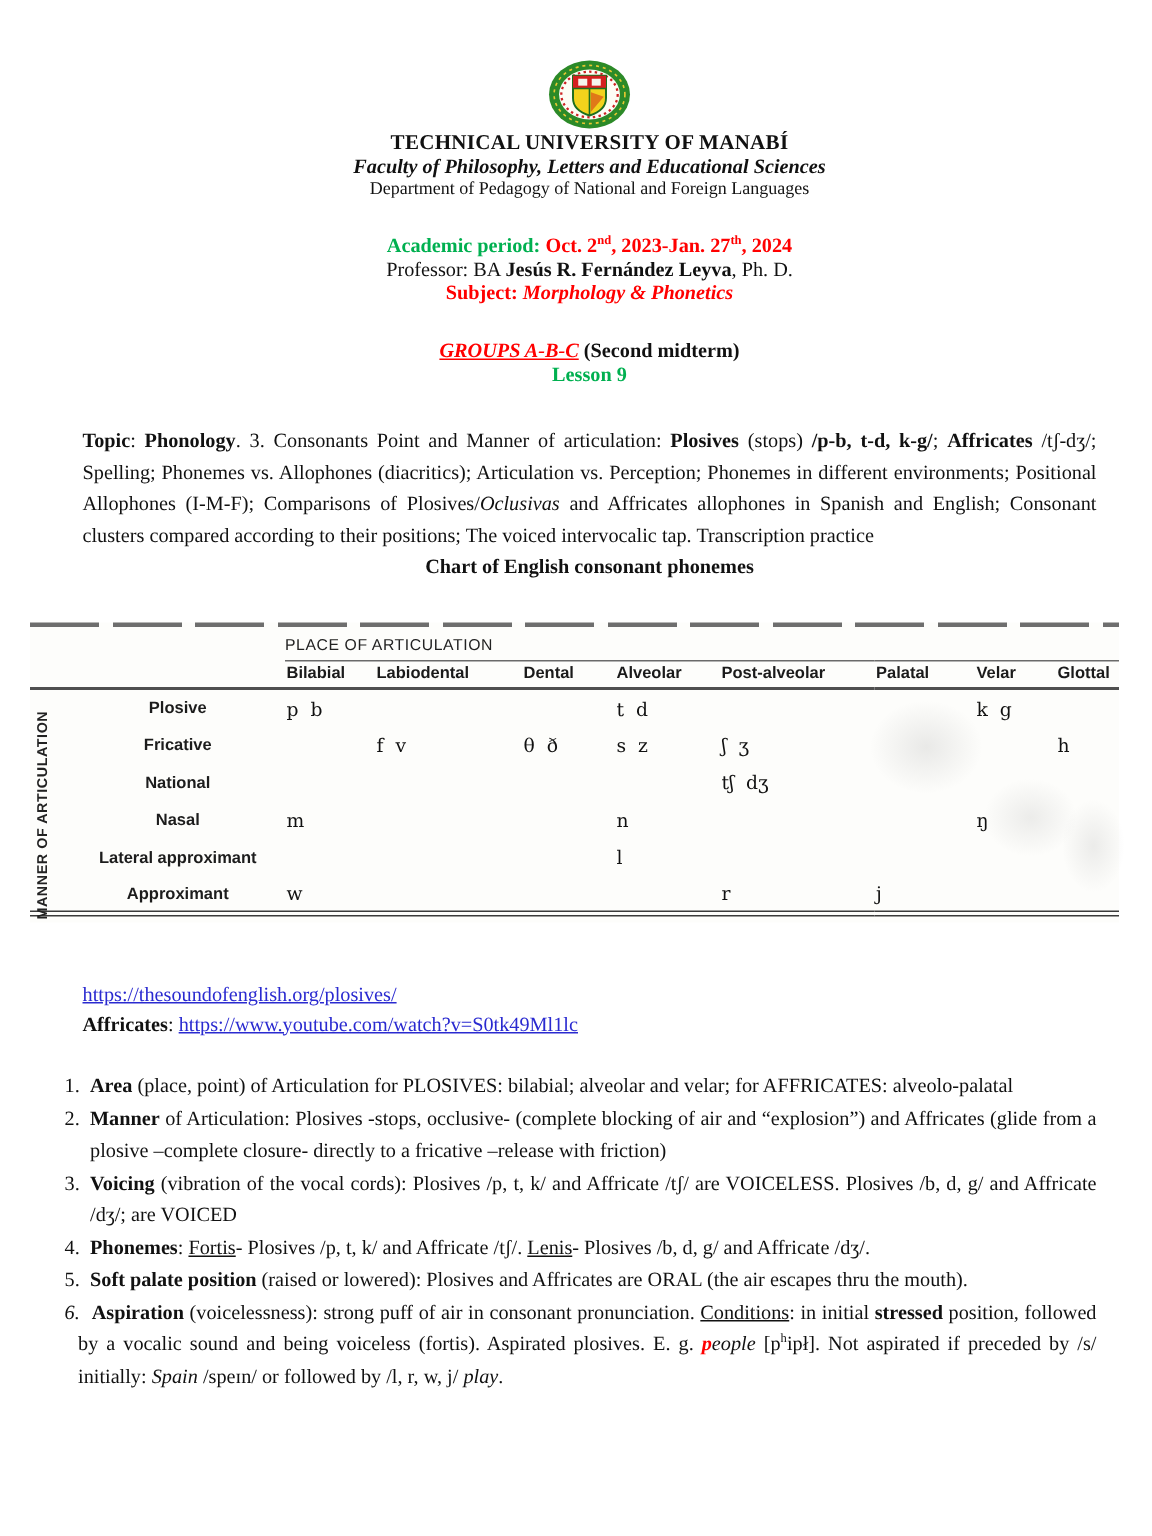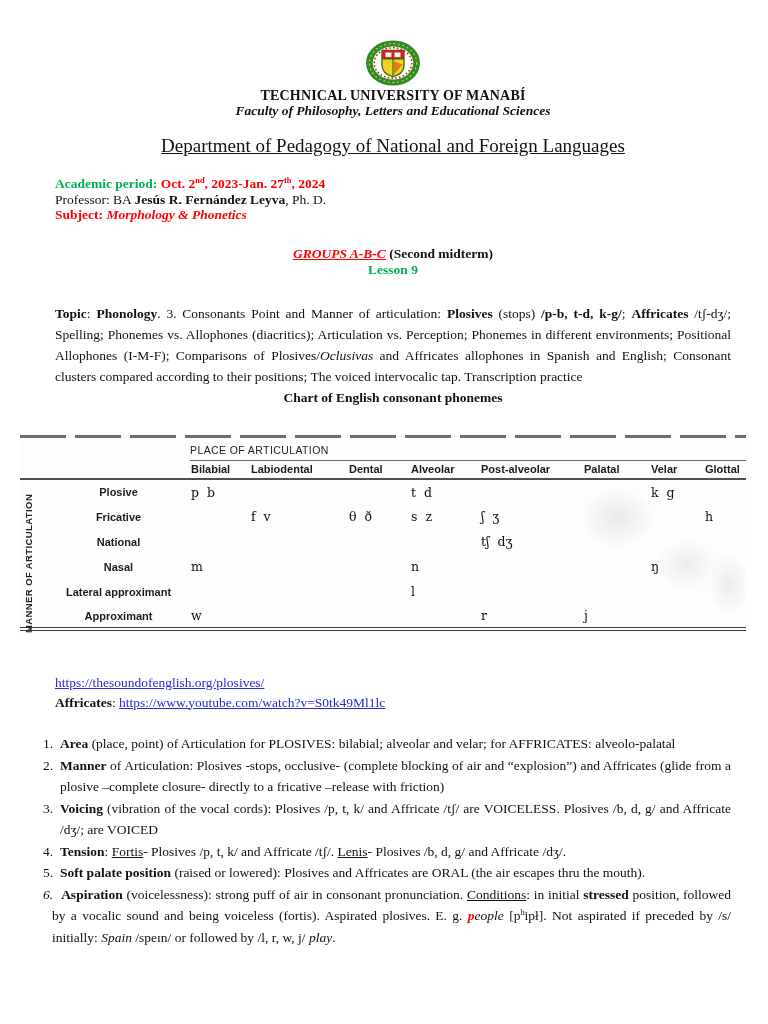--- a/index.html
+++ b/index.html
@@ -11,26 +11,26 @@
     width:768px;height:1024px;overflow:hidden;background:#ffffff;color:#111;
     font-family:"Liberation Serif","DejaVu Serif",serif;font-size:13.5px;
   }
   .page{padding:40px 37px 0 55px;}
 
   
   .doc-header{text-align:center;}
   .logo{height:46px;margin-bottom:2px;}
   .uni{font-weight:bold;font-size:14px;line-height:15px;letter-spacing:.2px;}
   .faculty{font-weight:bold;font-style:italic;font-size:13.5px;line-height:15px;}
-  .dept{text-decoration:underline;font-size:19px;line-height:15px;margin-top:20px;}
+  .dept{font-size:12px;line-height:15px;}
 
   .b{font-weight:bold}.i{font-style:italic}.u{text-decoration:underline}
   .g{color:var(--green)}.r{color:var(--red)}
 
-  .info{text-align:left;margin-top:23px;line-height:15.5px;}
+  .info{text-align:center;margin-top:23px;line-height:15.5px;}
   .groups{text-align:center;margin-top:22px;}
   .groups .l1{line-height:17px;}
   .groups .l2{line-height:15.5px;}
 
   .topic{margin:26px 0 0;text-align:justify;line-height:21px;}
   .chart-title{text-align:center;font-weight:bold;line-height:21px;}
 
   
   .scan{
     position:relative;margin:27px -15px 0 -35px;height:200px;background:#fdfdfb;
@@ -232,21 +232,21 @@
     <div class="item">
       <span class="num"><span>2.</span></span>
       <span class="itembody"><span class="st-b">Manner</span><span> of Articulation: Plosives -stops, occlusive- (complete blocking of air and “explosion”) and Affricates (glide from a plosive –complete closure- directly to a fricative –release with friction)</span></span>
     </div>
     <div class="item">
       <span class="num"><span>3.</span></span>
       <span class="itembody"><span class="st-b">Voicing</span><span> (vibration of the vocal cords): Plosives /p, t, k/ and Affricate /tʃ/ are VOICELESS. Plosives /b, d, g/ and Affricate /dʒ/; are VOICED</span></span>
     </div>
     <div class="item">
       <span class="num"><span>4.</span></span>
-      <span class="itembody"><span class="st-b">Tension</span><span>: </span><span class="st-u">Fortis</span><span>- Plosives /p, t, k/ and Affricate /tʃ/. </span><span class="st-u">Lenis</span><span>- Plosives /b, d, g/ and Affricate /dʒ/.</span></span>
+      <span class="itembody"><span class="st-b">Phonemes</span><span>: </span><span class="st-u">Fortis</span><span>- Plosives /p, t, k/ and Affricate /tʃ/. </span><span class="st-u">Lenis</span><span>- Plosives /b, d, g/ and Affricate /dʒ/.</span></span>
     </div>
     <div class="item">
       <span class="num"><span>5.</span></span>
       <span class="itembody"><span class="st-b">Soft palate position</span><span> (raised or lowered): Plosives and Affricates are ORAL (the air escapes thru the mouth).</span></span>
     </div>
     <div class="item6">
       <span class="num6"><span class="st-i">6.</span></span><span><span class="st-b">Aspiration</span><span> (voicelessness): strong puff of air in consonant pronunciation. </span><span class="st-u">Conditions</span><span>: in initial </span><span class="st-b">stressed</span><span> position, followed by a vocalic sound and being voiceless (fortis). Aspirated plosives. E. g. </span><span class="st-b st-i st-red">p</span><span class="st-i">eople</span><span> [p</span><sup>h</sup><span>ipł]. Not aspirated if preceded by /s/ initially: </span><span class="st-i">Spain</span><span> /speɪn/ or followed by /l, r, w, j/ </span><span class="st-i">play</span><span>.</span></span>
     </div>
   </section>
 

